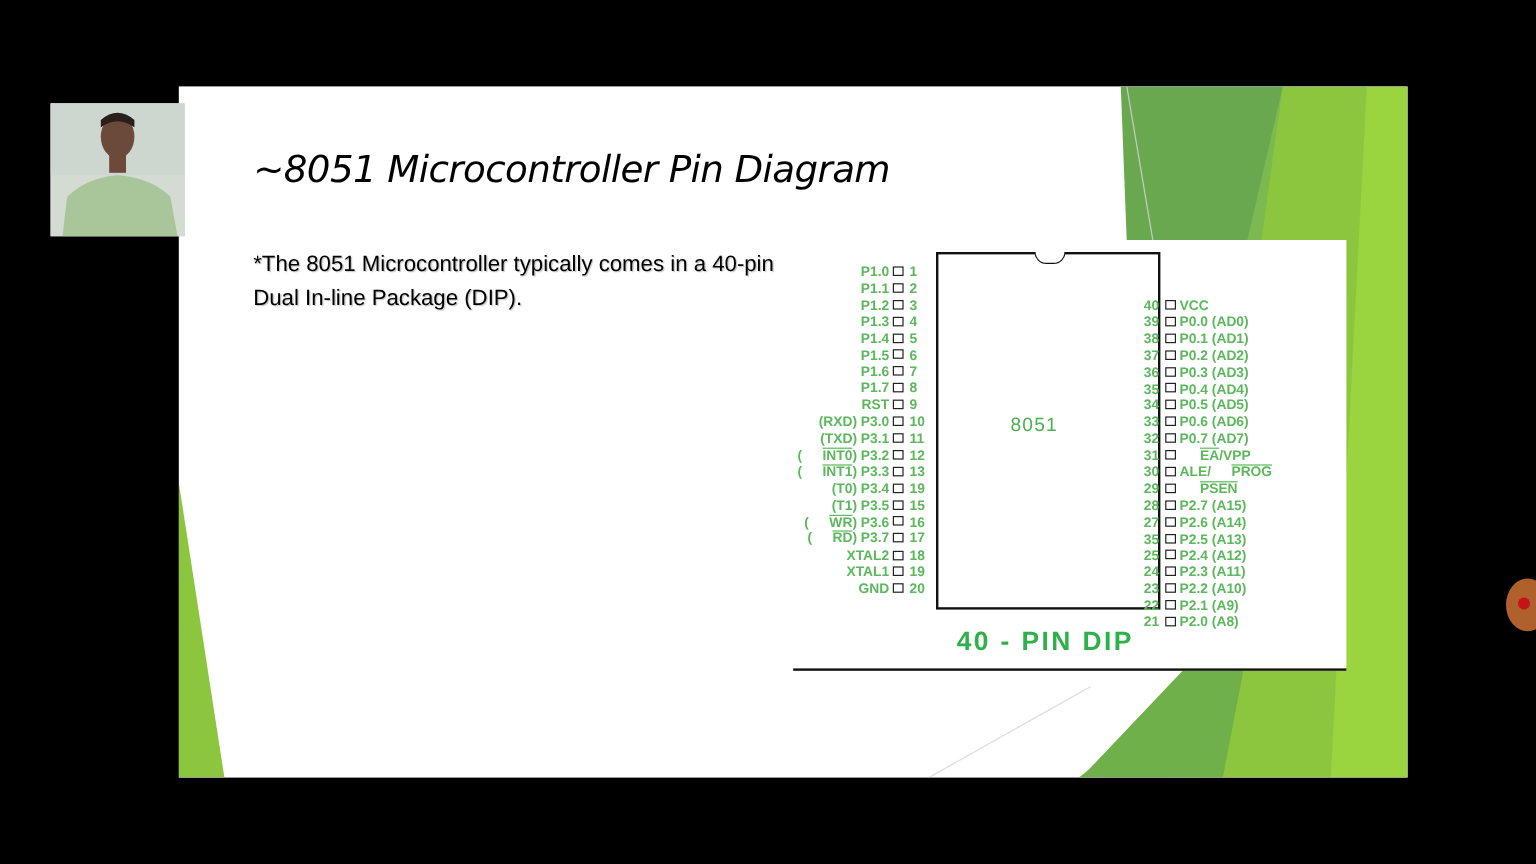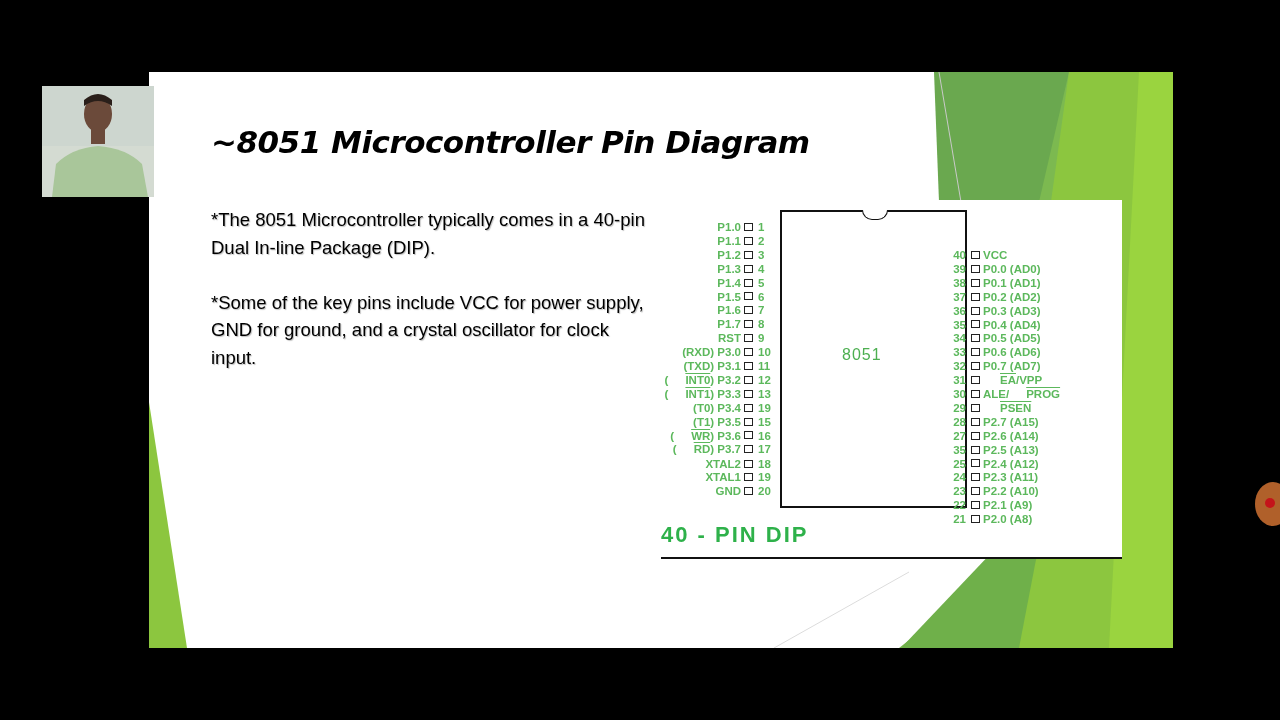--- a/index.html
+++ b/index.html
@@ -1,35 +1,35 @@
 <!DOCTYPE html>
 <html><head>
 <meta charset="utf-8">
 <style>
   html, body { margin:0; padding:0; }
   body { width:1280px; height:720px; background:#000; position:relative; overflow:hidden; font-family:"Liberation Sans", sans-serif; }
   .slide { position:absolute; left:149px; top:72px; width:1024px; height:576px; background:#fff; overflow:hidden; }
   .deco { position:absolute; left:0; top:0; width:1024px; height:576px; }
   .webcam { position:absolute; left:42px; top:86px; width:112px; height:111px; background:#cfd8cf; overflow:hidden; }
-  .title { position:absolute; left:62px; top:52px; font-family:"DejaVu Sans", sans-serif; font-style:italic; font-weight:bold; font-size:31px; color:#000; letter-spacing:-0.5px; white-space:nowrap;text-align:center; }
+  .title { position:absolute; left:62px; top:52px; font-family:"DejaVu Sans", sans-serif; font-style:italic; font-weight:normal; font-size:31px; color:#000; letter-spacing:-0.5px; white-space:nowrap;text-align:center; }
   .body-text { position:absolute; left:62px; top:134px; width:440px; font-family:"Liberation Sans", sans-serif; font-size:18.5px; line-height:27.5px; color:#000000; text-shadow:1px 1px 1px rgba(0,0,0,0.25); }
   .para { margin:0 0 27.5px 0; }
   .diagram { position:absolute; left:512px; top:128px; width:461px; height:357px; background:#fff; border-bottom:2px solid #111; }
   .chip { position:absolute; left:119px; top:10px; width:187px; height:298px; border:2px solid #111; border-top-width:2px; box-sizing:border-box; }
   .notch { position:absolute; left:80px; top:-2px; width:26px; height:10px; border:1.5px solid #111; border-top:none; border-radius:0 0 14px 14px; background:#fff; box-sizing:border-box; }
   .chip-label { position:absolute; left:60px; top:134px; font-size:16px; color:#4caf50; letter-spacing:1px; }
   .pin-row { position:absolute; height:14px; font-size:11.5px; font-weight:bold; color:#5cb85c; line-height:14px; white-space:nowrap; }
   .pin-left { left:0; width:119px; text-align:right; }
   .pin-right { left:306px; width:150px; text-align:left; }
   .pin-box { display:inline-block; width:9px; height:8px; border:1.3px solid #222; box-sizing:border-box; vertical-align:middle; margin:0 3px; position:relative; top:-1px; }
   .pin-num { display:inline-block; width:22px; }
   .pin-left .pin-num { text-align:left; padding-left:2px; }
   .pin-right .pin-num { text-align:right; padding-right:2px;margin-top:28px; }
   .ol { text-decoration:overline;margin-left:17px; }
-  .dip-label { position:absolute; left:0; width:420px; top:322px; text-align:left; font-size:22px; font-weight:bold; color:#2eb14a; letter-spacing:2px; }
+  .dip-label { position:absolute; left:0; width:420px; top:322px; text-align:center; font-size:22px; font-weight:bold; color:#2eb14a; letter-spacing:2px; }
   .rec { position:absolute; left:1255px; top:482px; width:36px; height:44px; border-radius:50%; background:#b0602a; }
   .rec-dot { position:absolute; left:10px; top:16px; width:10px; height:10px; border-radius:50%; background:#c4141a; }
 </style>
 </head>
 <body>
 
 <div class="slide">
   <svg class="deco" viewBox="0 0 1024 576">
 
     <polygon points="785,0 1024,0 1024,576 750,576 1000,380" fill="#7cb950"></polygon>
@@ -40,21 +40,20 @@
     <line x1="790" y1="0" x2="812" y2="130" stroke="#c9c9c9" stroke-width="1"></line>
     <line x1="625" y1="576" x2="760" y2="500" stroke="#dcdcdc" stroke-width="1"></line>
 
     <polygon points="0,330 0,576 38,576" fill="#8cc63f"></polygon>
   </svg>
 
   <div class="title">~8051 Microcontroller Pin Diagram</div>
 
   <div class="body-text">
     <p class="para">*The 8051 Microcontroller typically comes in a 40-pin Dual In-line Package (DIP).</p>
-    <p class="para">*Some of the key pins include VCC for power supply, GND for ground, and a crystal oscillator for clock input.</p>
   </div>
 
   <div class="diagram">
     <div class="chip">
       <div class="notch"></div>
       <div class="chip-label">8051</div>
     </div>
     <div id="left-pins">
         <div class="pin-row pin-left" style="top: 20px;"><span class="lbl">P1.0</span><span class="pin-box"></span><span class="pin-num">1</span></div>
         <div class="pin-row pin-left" style="top: 33.9px;"><span class="lbl">P1.1</span><span class="pin-box"></span><span class="pin-num">2</span></div>

